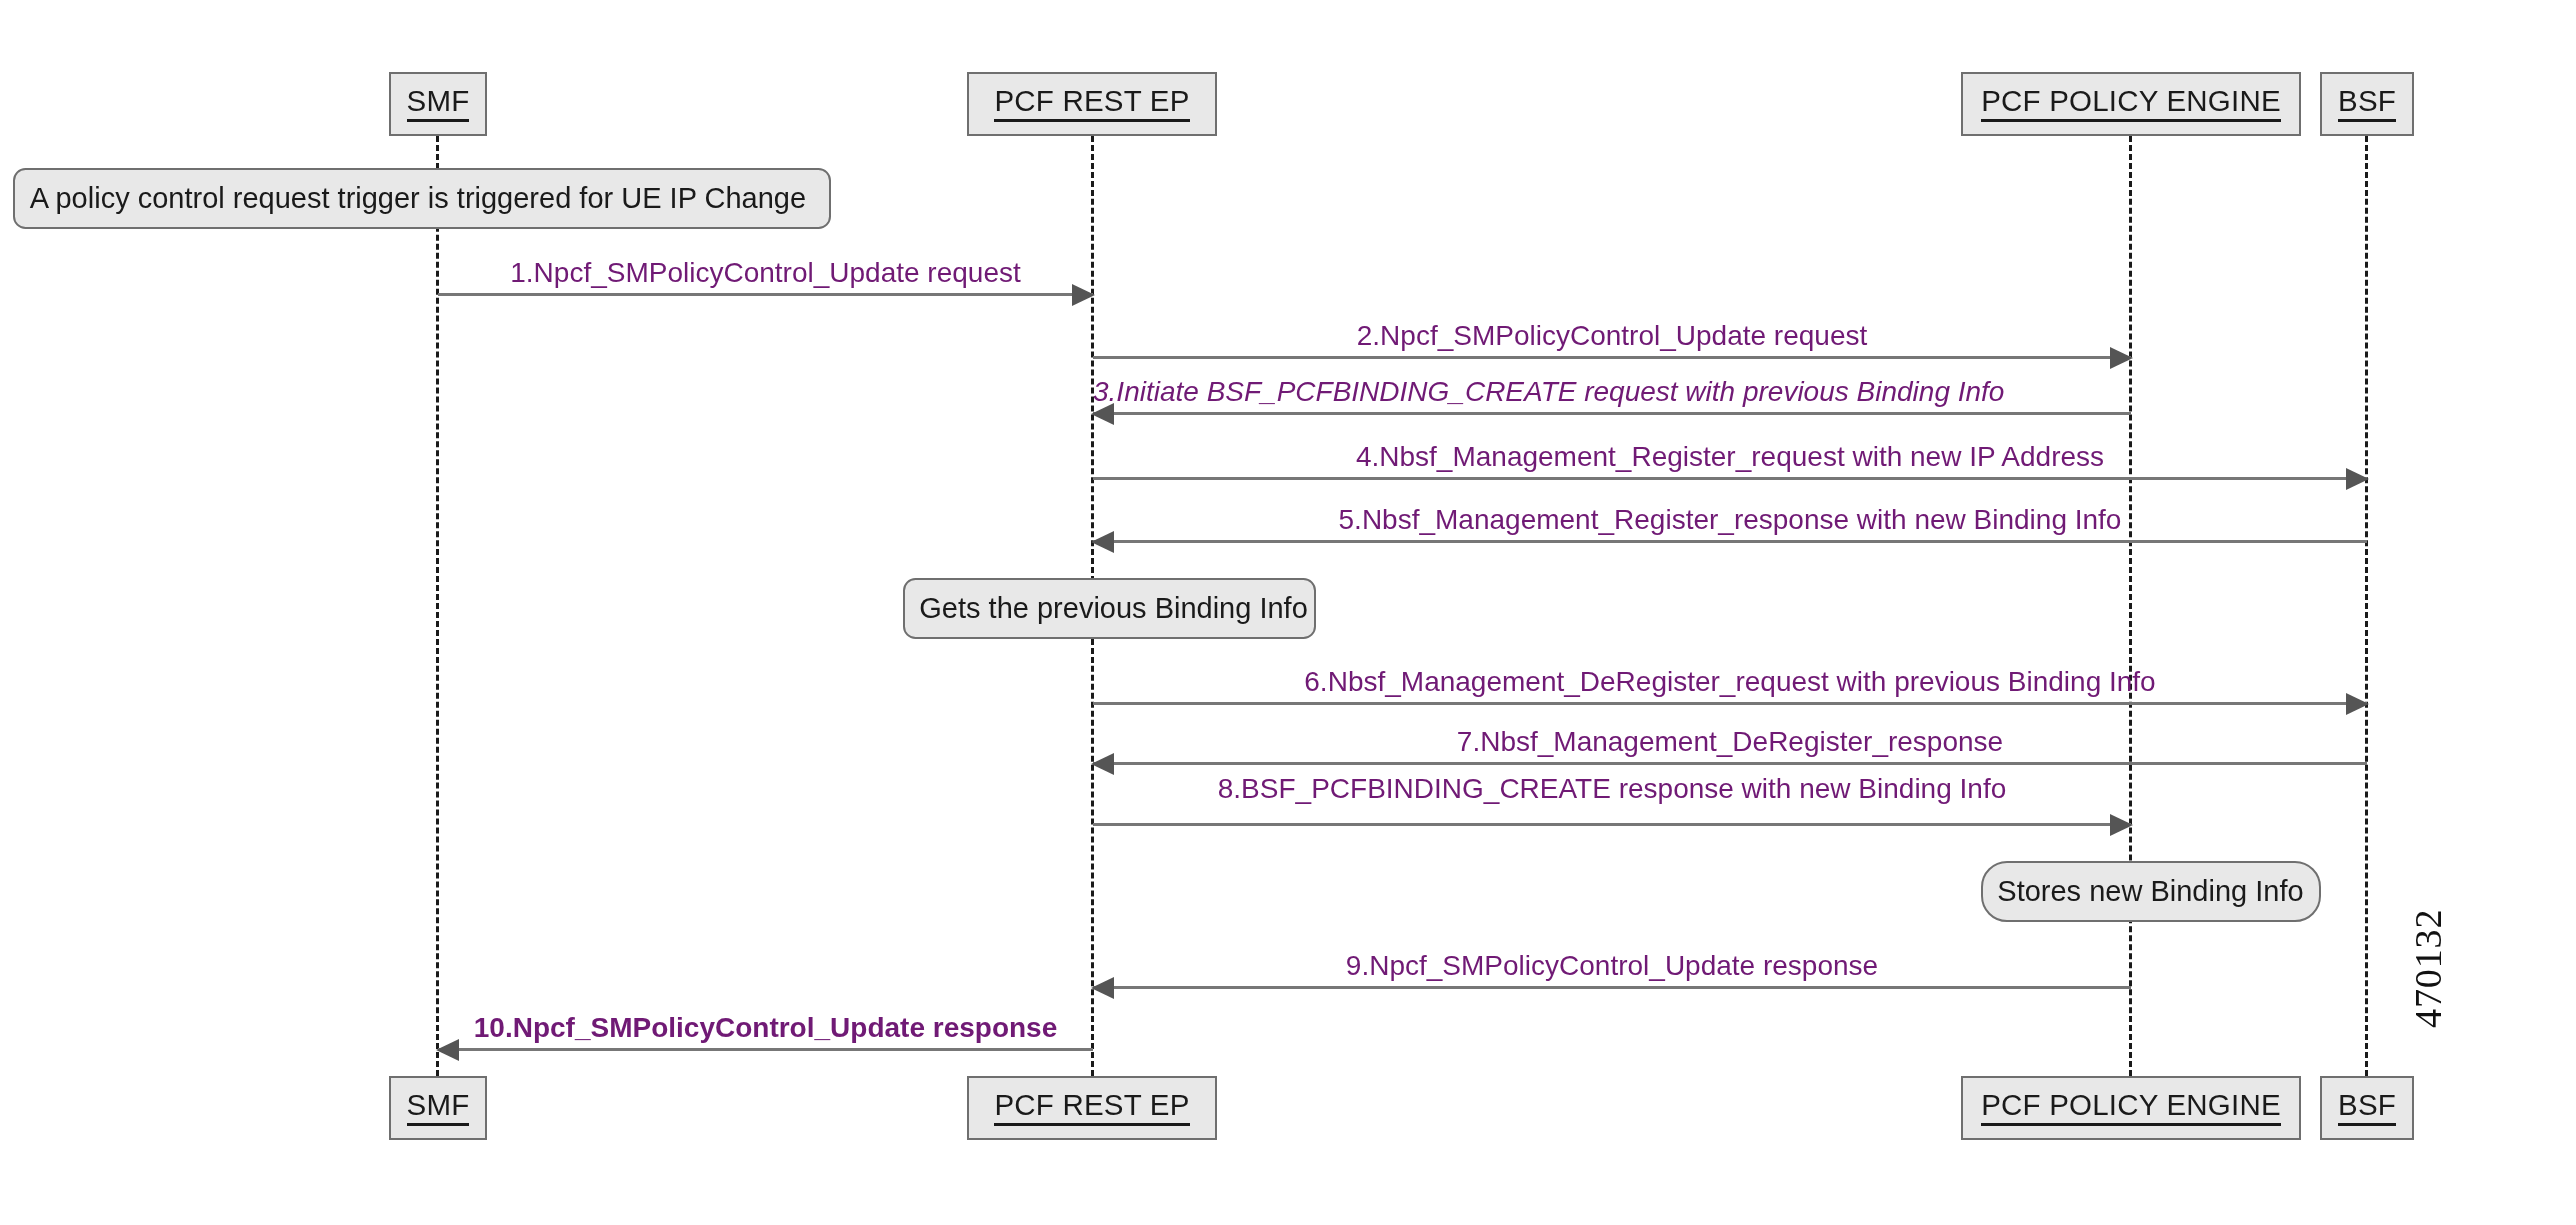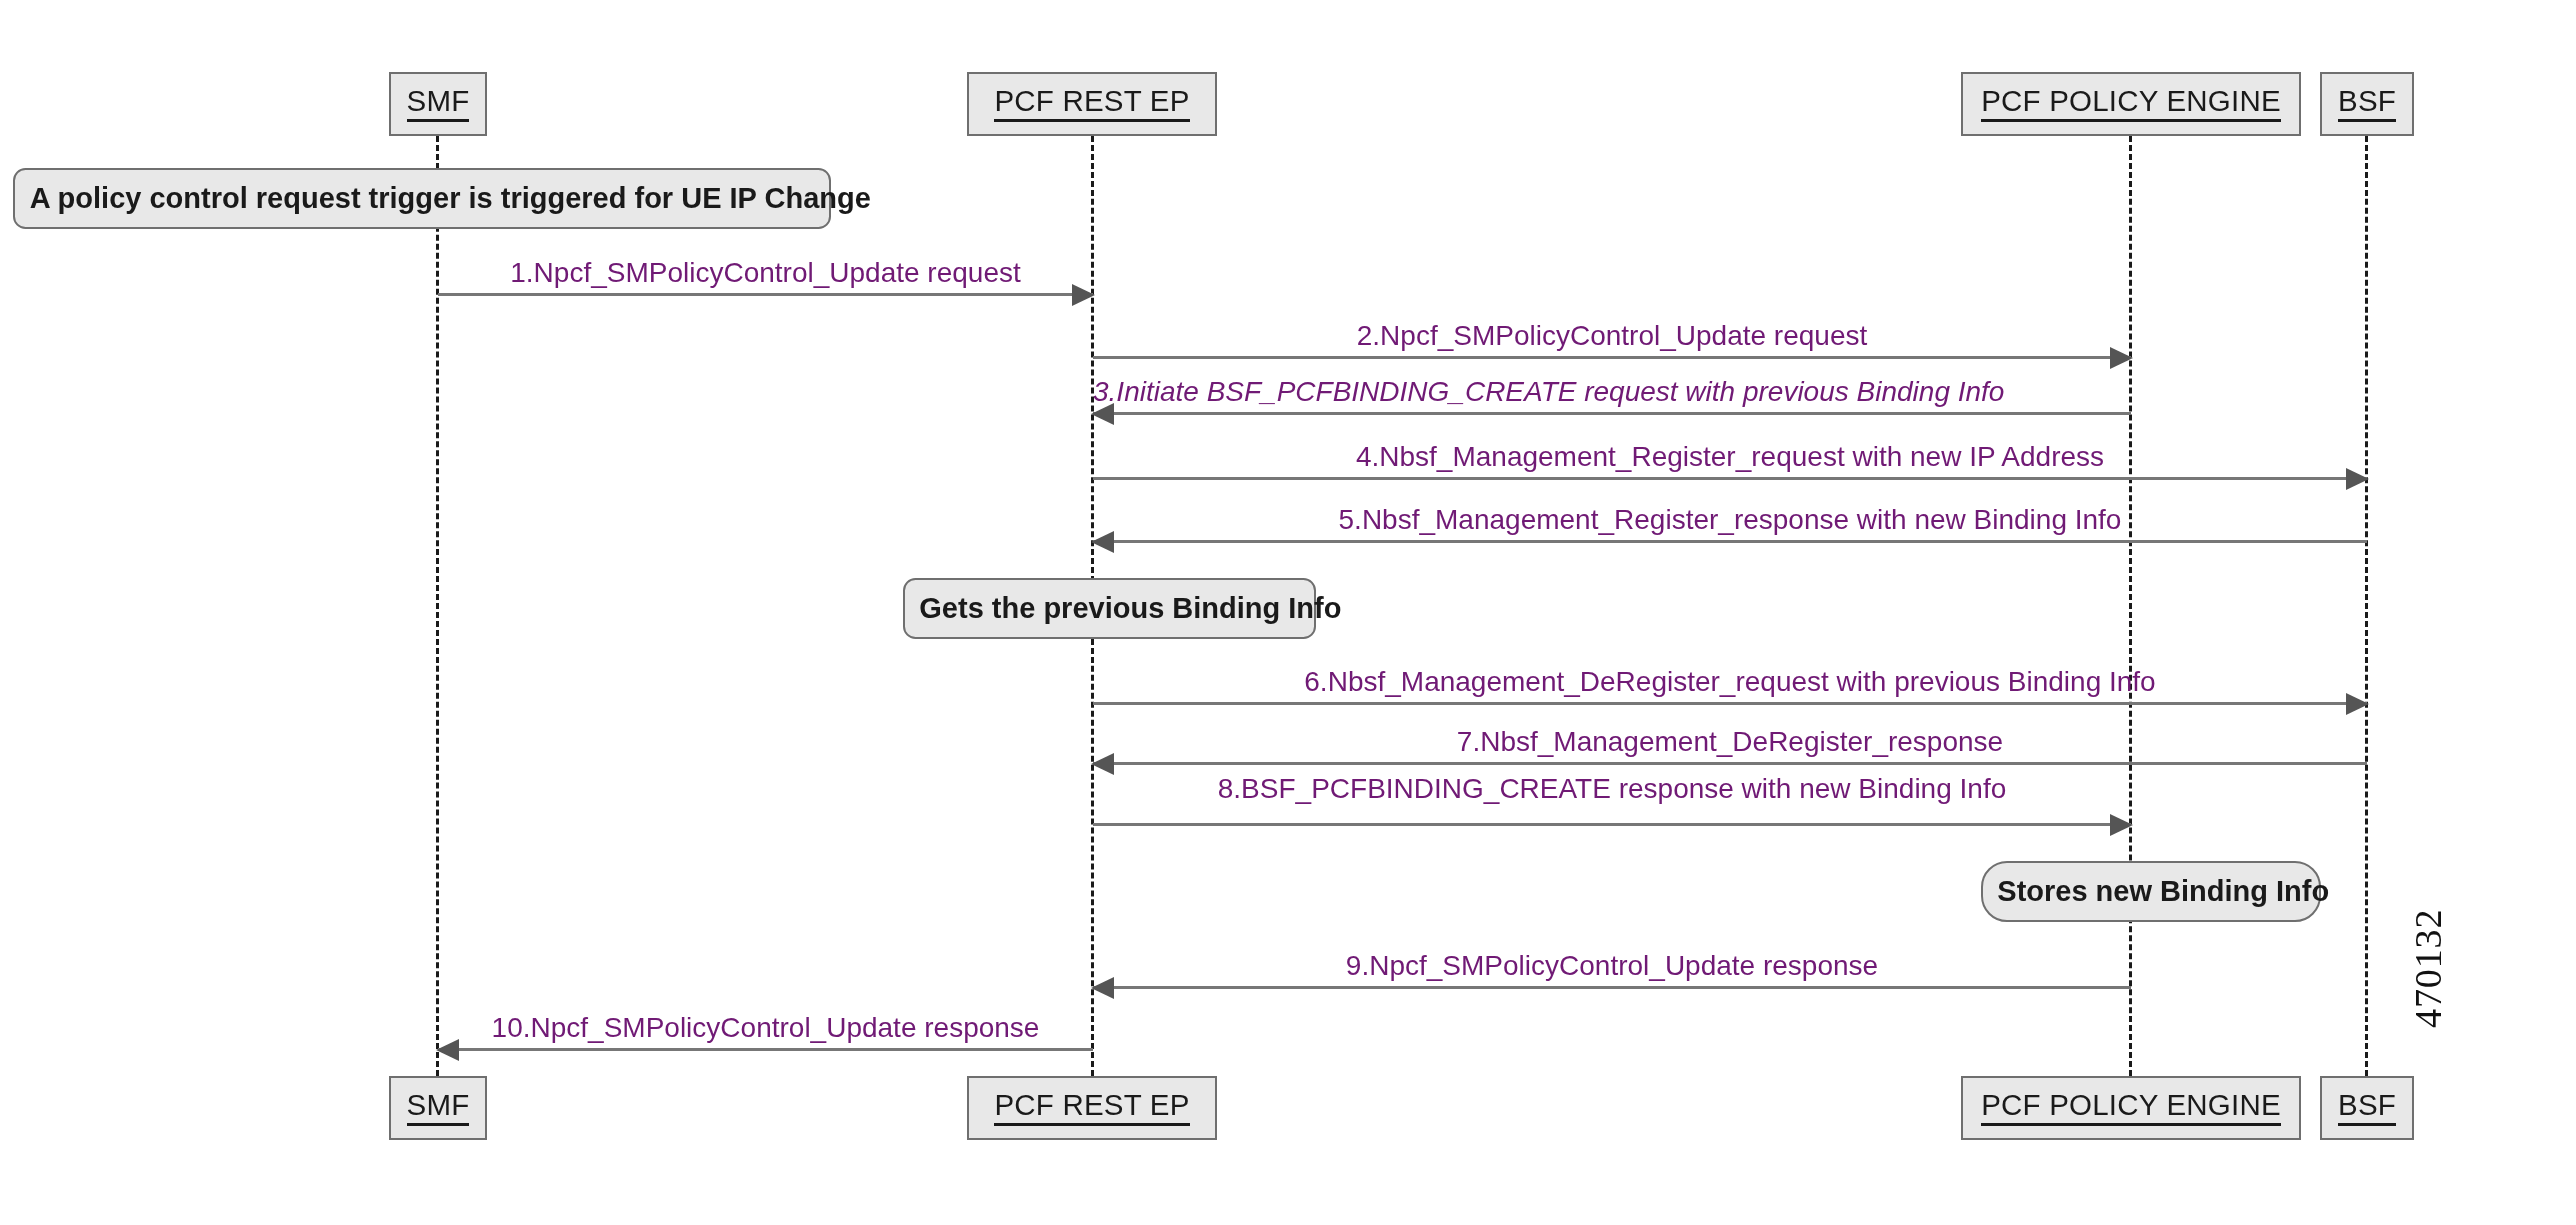--- a/index.html
+++ b/index.html
@@ -57,21 +57,20 @@
     align-items: center;
     height: 61px;
     padding: 0 14.3px;
     z-index: 6;
   }
   .note .ntext {
     font-size: 29px;
     color: #1a1a1a;
     white-space: nowrap;
     line-height: 1.05;
-    font-weight: bold;
   }
 
   
   .msg {
     position: absolute;
     height: 0;
     border-top: 3.6px solid #777777;
     z-index: 3;
   }
   .arrowhead {
@@ -157,21 +156,21 @@
         <div class="arrowhead right"></div>
       </div>
       <div class="msglabel" style="top: 775px; left: 1093px; width: 1038px; text-align: center;"><span>8.</span><span>BSF_PCFBINDING_CREATE response with new Binding Info</span></div>
       <div class="msg" style="left: 1093px; top: 986px; width: 1038px;">
         <div class="arrowhead left"></div>
       </div>
       <div class="msglabel" style="top: 952px; left: 1093px; width: 1038px; text-align: center;"><span>9.</span><span>Npcf_SMPolicyControl_Update response</span></div>
       <div class="msg" style="left: 438px; top: 1048px; width: 655px;">
         <div class="arrowhead left"></div>
       </div>
-      <div class="msglabel" style="top: 1014px; left: 438px; width: 655px; text-align: center;"><span>10.</span><span>Npcf_SMPolicyControl_Update response</span></div>
+      <div class="msglabel" style="top: 1014px; left: 438px; width: 655px; text-align: center; font-weight: bold;"><span>10.</span><span>Npcf_SMPolicyControl_Update response</span></div>
     </div>
   <div id="notes-layer">
       <div class="note" style="left: 13.4px; top: 168px; width: 818px;">
         <span class="ntext">A policy control request trigger is triggered for UE IP Change</span>
       </div>
       <div class="note" style="left: 903px; top: 578px; width: 413px;">
         <span class="ntext">Gets the previous Binding Info</span>
       </div>
       <div class="note" style="left: 1981px; top: 861px; width: 340px; border-radius: 26px;">
         <span class="ntext">Stores new Binding Info</span>

